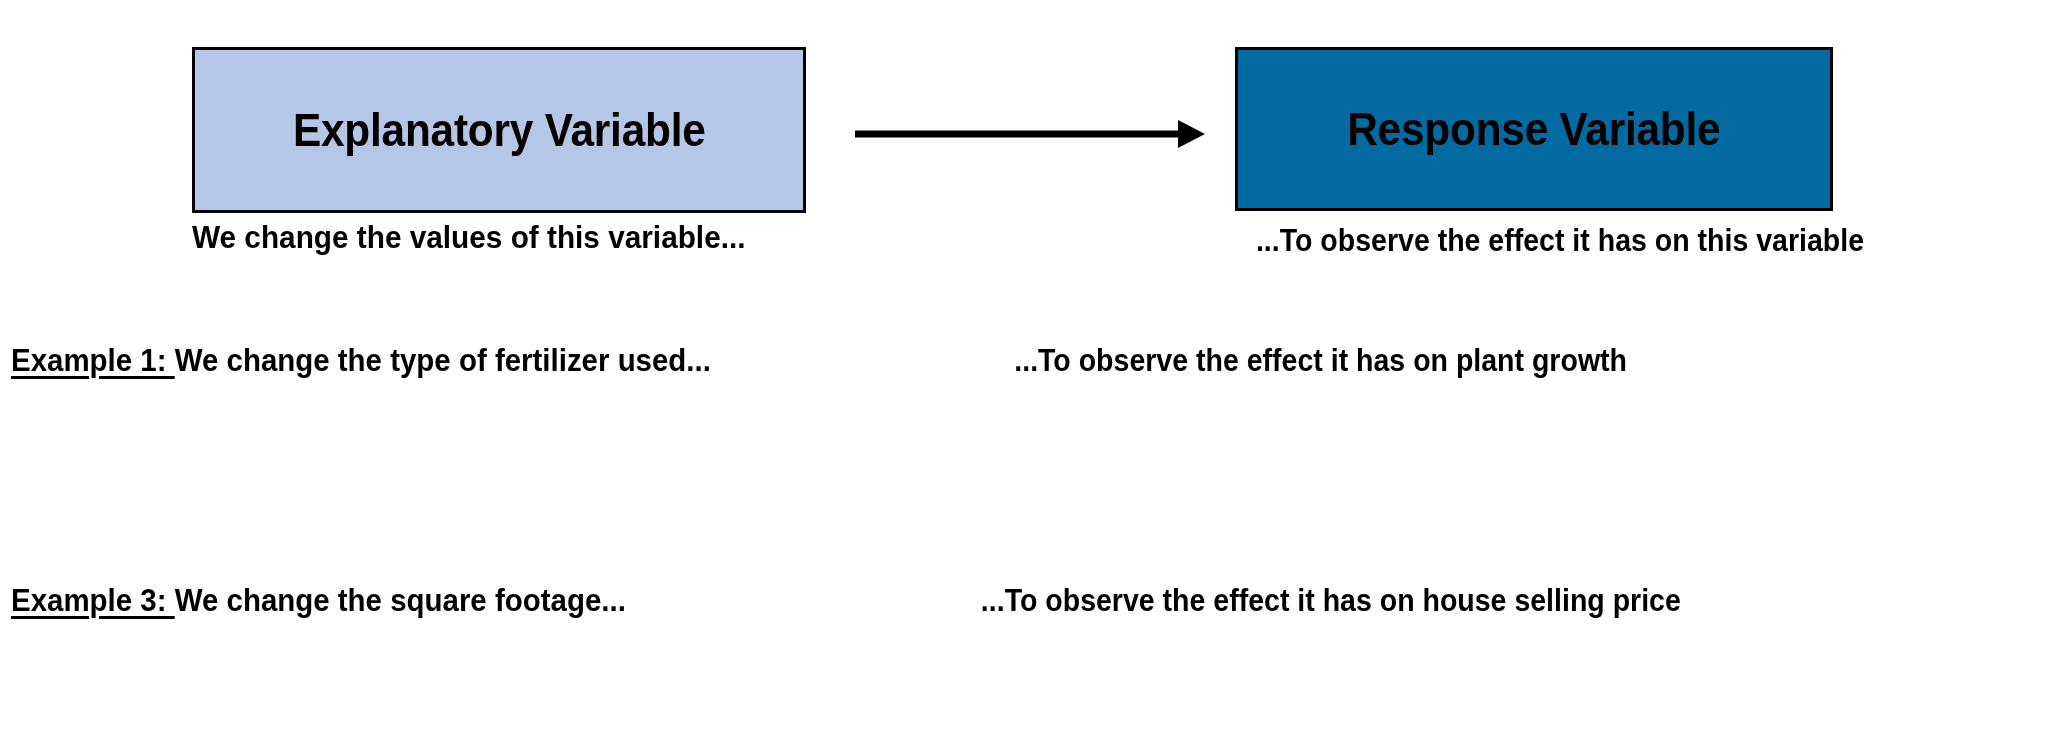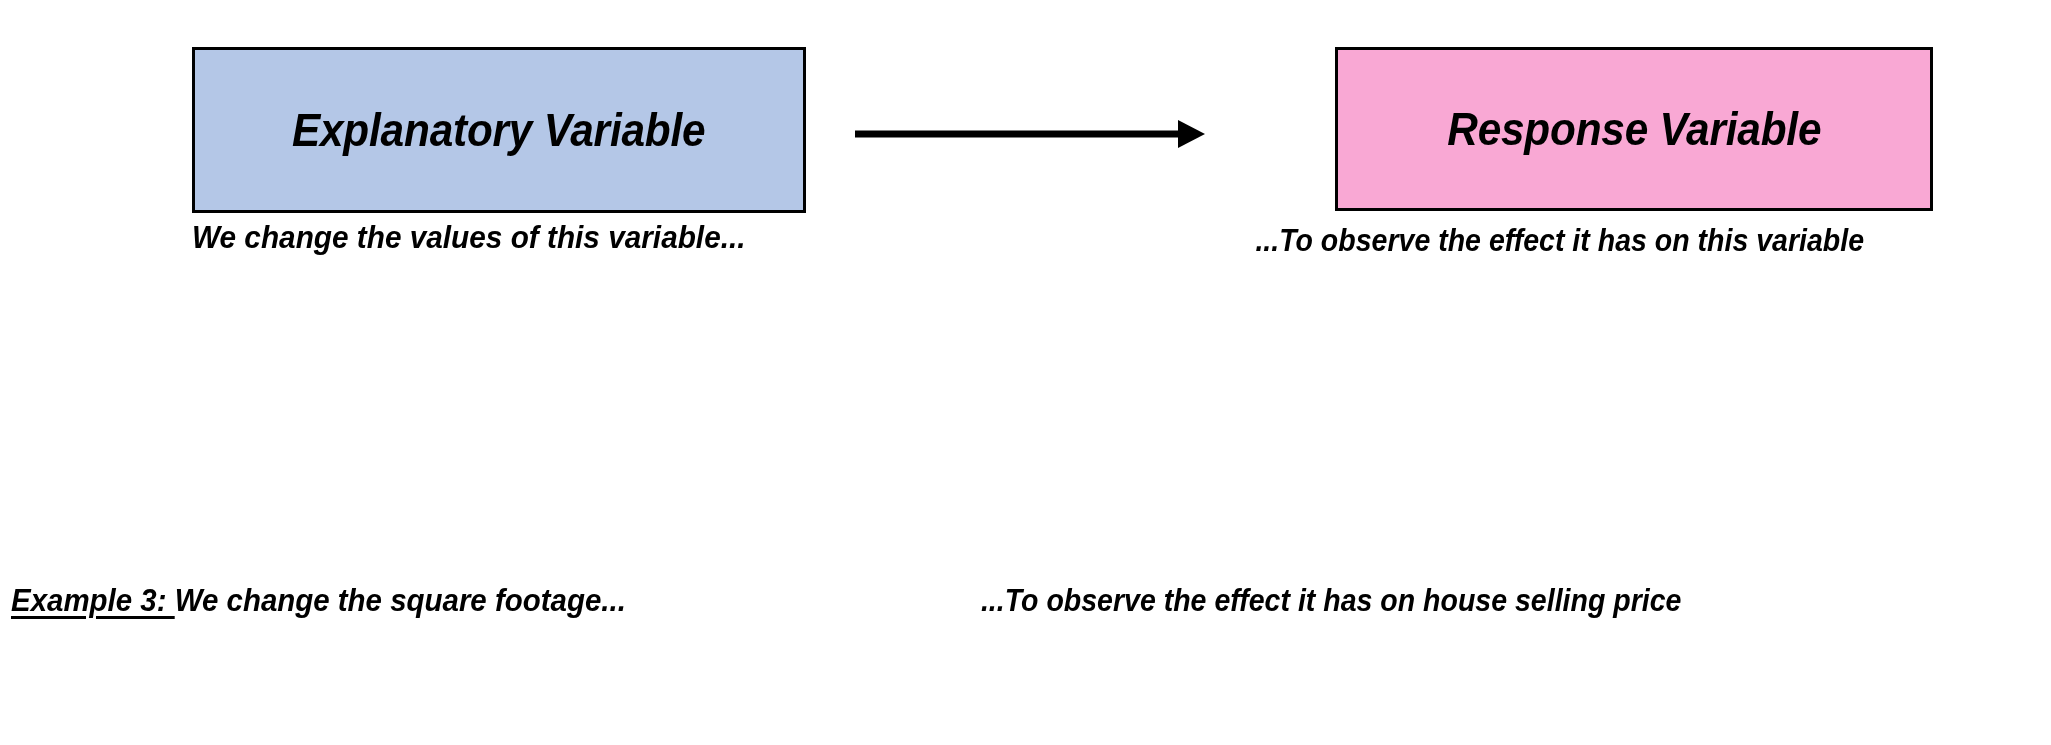--- a/index.html
+++ b/index.html
@@ -16,21 +16,20 @@
     font-family: "Liberation Sans", "DejaVu Sans", sans-serif;
     color: #000000;
     -webkit-font-smoothing: antialiased;
   }
 
   #canvas {
     position: absolute;
     inset: 0;
     width: 2051px;
     height: 745px;
-    font-style: italic;
   }
 
   
   .var-box {
     position: absolute;
     box-sizing: border-box;
     border: 3px solid #000000;
     display: flex;
     align-items: center;
     justify-content: center;
@@ -46,25 +45,25 @@
   }
 
   #explanatory-box {
     left: 192px;
     top: 47px;
     width: 614px;
     height: 166px;
     background: #b4c7e7;
   }
   #response-box {
-    left: 1335px;
+    left: 1235px;
     top: 47px;
     width: 598px;
     height: 164px;
-    background: #f9a8d4;
+    background: #0369a1;
   }
 
   
   #flow-arrow {
     position: absolute;
     left: 855px;
     top: 112px;
     width: 350px;
     height: 44px;
   }
@@ -153,20 +152,26 @@
   </div>
 
   <div class="var-box" id="response-box">
     <span class="var-box-label">Response Variable</span>
   </div>
 
   <div class="caption" id="explanatory-caption">We change the values of this variable...</div>
 
   <div class="caption" id="response-caption">...To observe the effect it has on this variable</div>
 
+  <div class="example-row" id="example-row-1">
+    <div class="example-left">
+      <span class="example-tag">Example 1: </span><span>We change the type of fertilizer used...</span>
+    </div>
+    <div class="example-right">...To observe the effect it has on plant growth</div>
+  </div>
 
 
   <div class="example-row" id="example-row-3">
     <div class="example-left">
       <span class="example-tag">Example 3: </span><span>We change the square footage...</span>
     </div>
     <div class="example-right">...To observe the effect it has on house selling price</div>
   </div>
 
 </div>

